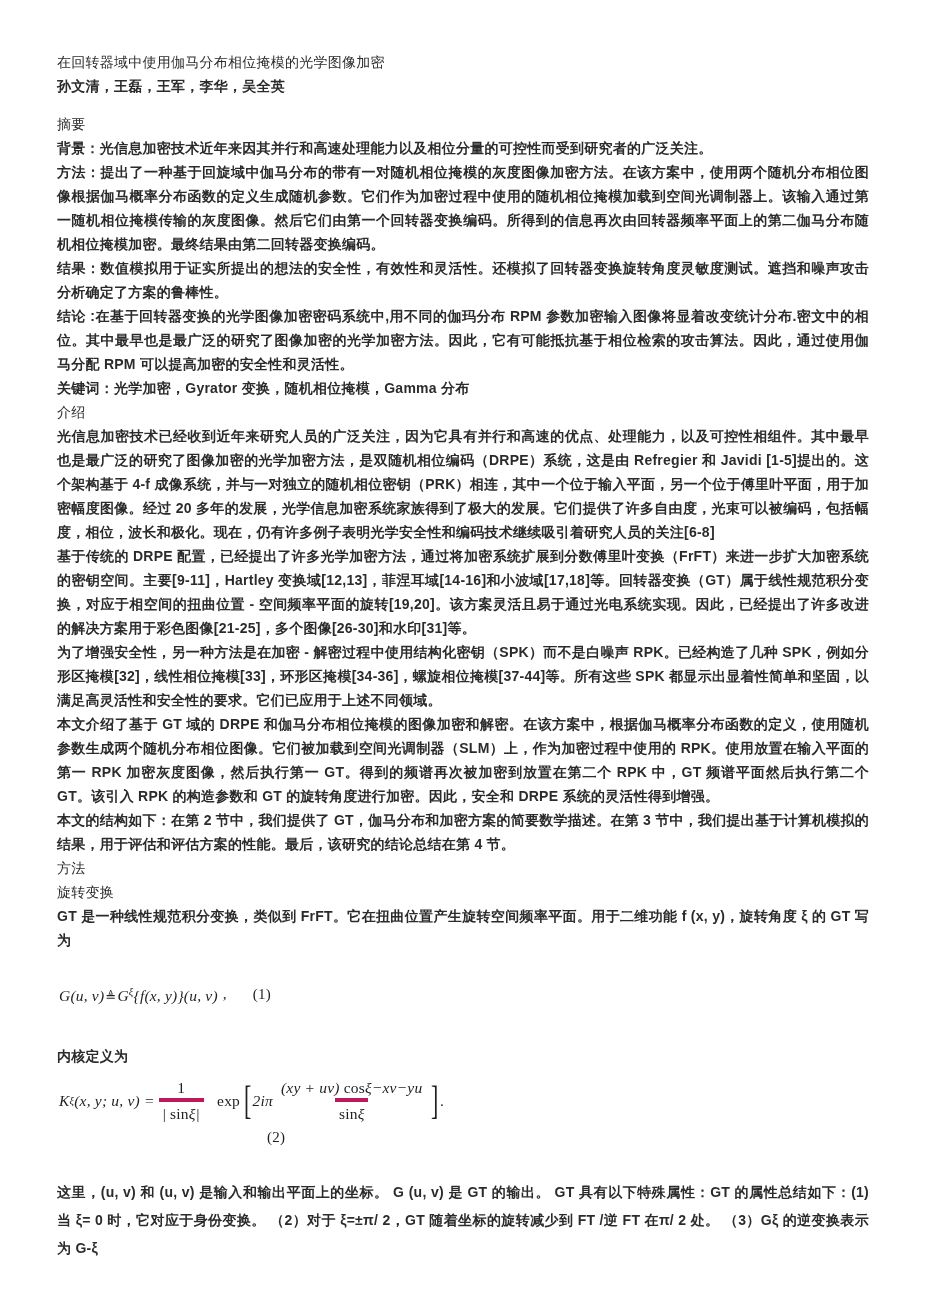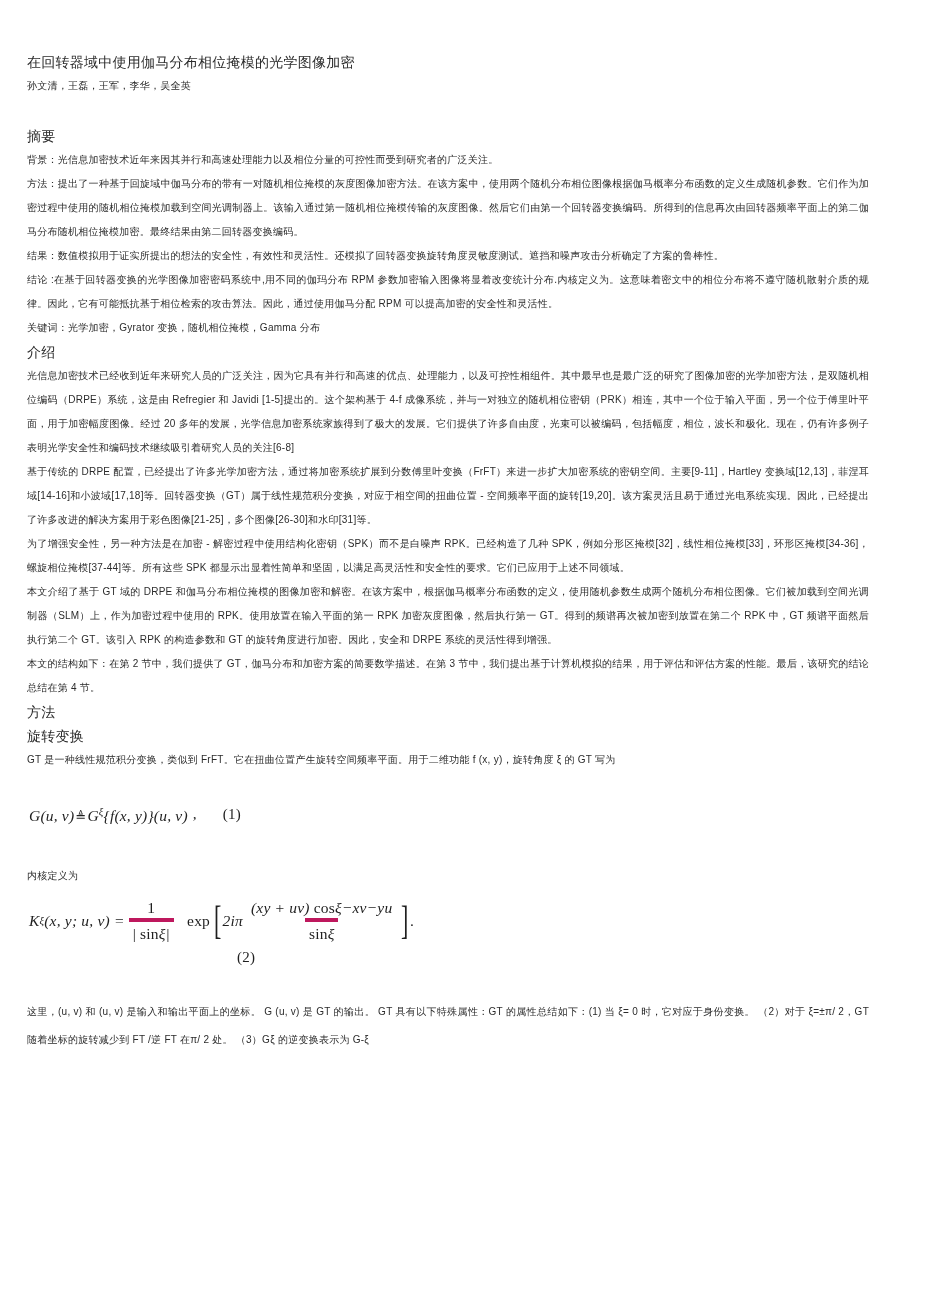--- a/index.html
+++ b/index.html
@@ -1,35 +1,35 @@
 <!DOCTYPE html>
 <html><head>
 <meta charset="utf-8">
 <style>
   html, body { margin: 0; padding: 0; background: #ffffff; }
   .page {
     width: 926px;
     height: 1309px;
     box-sizing: border-box;
-    padding: 50px 57px 0 27px;
+    padding: 50px 57px 0 57px;
     background: #ffffff;
     font-family: "Liberation Sans", "DejaVu Sans", sans-serif;
     color: #2b2b2b;
     overflow: hidden;
   }
   .txt {
-    font-size: 10px;
+    font-size: 14px;
     line-height: 24px;
     letter-spacing: 0.25px;
-    font-weight: 400;
+    font-weight: 700;
     margin: 0;
     text-align: justify;
   }
   h1.txt, h2.txt, h3.txt { font-size: 14px; font-weight: 400; }
-  .abstract-heading { margin-top: 26px; }
+  .abstract-heading { margin-top: 14px; }
 
   
   .equation {
     font-family: "Liberation Serif", "DejaVu Serif", serif;
     font-style: italic;
     font-size: 15.5px;
     color: #1f1f1f;
     letter-spacing: 0.2px;
   }
   .equation sup { font-size: 10.5px; font-style: italic; }
@@ -70,21 +70,21 @@
 
 <div class="page">
 
   <h1 class="txt">在回转器域中使用伽马分布相位掩模的光学图像加密</h1>
   <div class="txt">孙文清，王磊，王军，李华，吴全英</div>
 
   <h2 class="txt abstract-heading">摘要</h2>
   <p class="txt">背景：光信息加密技术近年来因其并行和高速处理能力以及相位分量的可控性而受到研究者的广泛关注。</p>
   <p class="txt">方法：提出了一种基于回旋域中伽马分布的带有一对随机相位掩模的灰度图像加密方法。在该方案中，使用两个随机分布相位图像根据伽马概率分布函数的定义生成随机参数。它们作为加密过程中使用的随机相位掩模加载到空间光调制器上。该输入通过第一随机相位掩模传输的灰度图像。然后它们由第一个回转器变换编码。所得到的信息再次由回转器频率平面上的第二伽马分布随机相位掩模加密。最终结果由第二回转器变换编码。</p>
   <p class="txt">结果：数值模拟用于证实所提出的想法的安全性，有效性和灵活性。还模拟了回转器变换旋转角度灵敏度测试。遮挡和噪声攻击分析确定了方案的鲁棒性。</p>
-  <p class="txt">结论 :在基于回转器变换的光学图像加密密码系统中,用不同的伽玛分布 RPM 参数加密输入图像将显着改变统计分布.内核定义为。这意味着密文中的相位分布将不遵守随机散射介质的规律。因此，它有可能抵抗基于相位检索的攻击算法。因此，通过使用伽马分配 RPM 可以提高加密的安全性和灵活性。</p>
+  <p class="txt">结论 :在基于回转器变换的光学图像加密密码系统中,用不同的伽玛分布 RPM 参数加密输入图像将显着改变统计分布.密文中的相位。其中最早也是最广泛的研究了图像加密的光学加密方法。因此，它有可能抵抗基于相位检索的攻击算法。因此，通过使用伽马分配 RPM 可以提高加密的安全性和灵活性。</p>
   <p class="txt">关键词：光学加密，Gyrator 变换，随机相位掩模，Gamma 分布</p>
 
   <h2 class="txt">介绍</h2>
   <p class="txt">光信息加密技术已经收到近年来研究人员的广泛关注，因为它具有并行和高速的优点、处理能力，以及可控性相组件。其中最早也是最广泛的研究了图像加密的光学加密方法，是双随机相位编码（DRPE）系统，这是由 Refregier 和 Javidi [1-5]提出的。这个架构基于 4-f 成像系统，并与一对独立的随机相位密钥（PRK）相连，其中一个位于输入平面，另一个位于傅里叶平面，用于加密幅度图像。经过 20 多年的发展，光学信息加密系统家族得到了极大的发展。它们提供了许多自由度，光束可以被编码，包括幅度，相位，波长和极化。现在，仍有许多例子表明光学安全性和编码技术继续吸引着研究人员的关注[6-8]</p>
   <p class="txt">基于传统的 DRPE 配置，已经提出了许多光学加密方法，通过将加密系统扩展到分数傅里叶变换（FrFT）来进一步扩大加密系统的密钥空间。主要[9-11]，Hartley 变换域[12,13]，菲涅耳域[14-16]和小波域[17,18]等。回转器变换（GT）属于线性规范积分变换，对应于相空间的扭曲位置 - 空间频率平面的旋转[19,20]。该方案灵活且易于通过光电系统实现。因此，已经提出了许多改进的解决方案用于彩色图像[21-25]，多个图像[26-30]和水印[31]等。</p>
   <p class="txt">为了增强安全性，另一种方法是在加密 - 解密过程中使用结构化密钥（SPK）而不是白噪声 RPK。已经构造了几种 SPK，例如分形区掩模[32]，线性相位掩模[33]，环形区掩模[34-36]，螺旋相位掩模[37-44]等。所有这些 SPK 都显示出显着性简单和坚固，以满足高灵活性和安全性的要求。它们已应用于上述不同领域。</p>
   <p class="txt">本文介绍了基于 GT 域的 DRPE 和伽马分布相位掩模的图像加密和解密。在该方案中，根据伽马概率分布函数的定义，使用随机参数生成两个随机分布相位图像。它们被加载到空间光调制器（SLM）上，作为加密过程中使用的 RPK。使用放置在输入平面的第一 RPK 加密灰度图像，然后执行第一 GT。得到的频谱再次被加密到放置在第二个 RPK 中，GT 频谱平面然后执行第二个 GT。该引入 RPK 的构造参数和 GT 的旋转角度进行加密。因此，安全和 DRPE 系统的灵活性得到增强。</p>
   <p class="txt">本文的结构如下：在第 2 节中，我们提供了 GT，伽马分布和加密方案的简要数学描述。在第 3 节中，我们提出基于计算机模拟的结果，用于评估和评估方案的性能。最后，该研究的结论总结在第 4 节。</p>
 
   <h2 class="txt">方法</h2>

